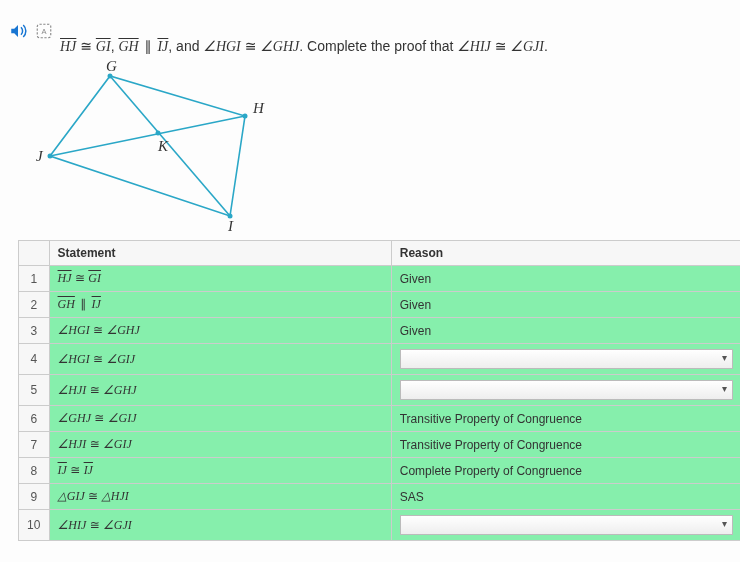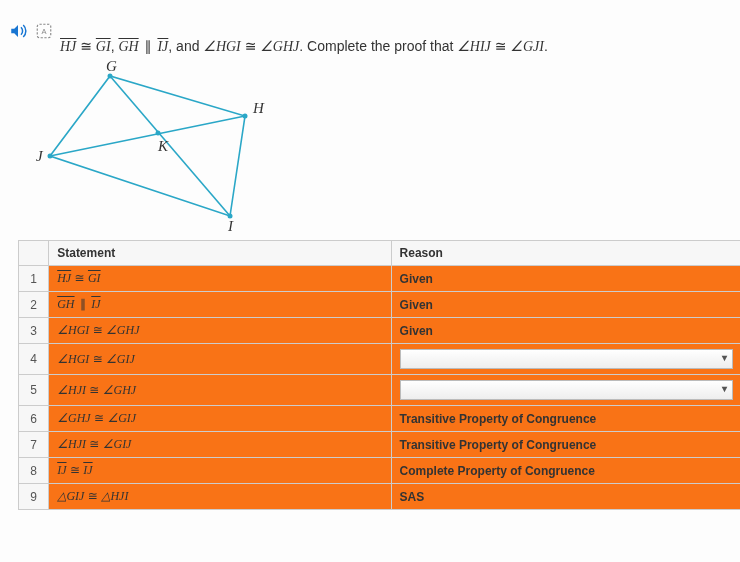--- a/index.html
+++ b/index.html
@@ -35,34 +35,34 @@
       width: 724px;
       margin: 0 18px;
       border: 1px solid #ccc;
     }
     table.proof th, table.proof td {
       border: 1px solid #ccc;
       padding: 5px 8px;
       font-size: 12px;
       text-align: left;
       vertical-align: middle;
-      background: #f97316;
+      background: #86efac;
     }
     table.proof th {
       font-weight: bold;
       background: #f7f7f7;
     }
     table.proof td.rownum {
       width: 30px;
       text-align: center;
       background: #f7f7f7;
       color: #555;
     }
     .stmt-col { width: 340px; }
-    .reason-col { width: 348px; font-weight: bold; }
+    .reason-col { width: 348px; }
     .reason-select {
       width: 100%;
       height: 20px;
       border: 1px solid #bbb;
       background: linear-gradient(#fff,#eee);
       font-size: 11px;
       position: relative;
     }
     .reason-select::after {
       content: "▾";
@@ -183,14 +183,21 @@
       <tr>
         <td class="rownum">8</td>
         <td class="stmt-col"><span class="math overline">IJ</span> <span class="cong">≅</span> <span class="math overline">IJ</span></td>
         <td class="reason-col">Complete Property of Congruence</td>
       </tr>
       <tr>
         <td class="rownum">9</td>
         <td class="stmt-col"><span class="math">△GIJ</span> <span class="cong">≅</span> <span class="math">△HJI</span></td>
         <td class="reason-col">SAS</td>
       </tr>
+      <tr>
+        <td class="rownum">10</td>
+        <td class="stmt-col"><span class="math">∠HIJ</span> <span class="cong">≅</span> <span class="math">∠GJI</span></td>
+        <td class="reason-col">
+          <div class="reason-select"></div>
+        </td>
+      </tr>
     </tbody>
 </table>
 
 </body></html>

